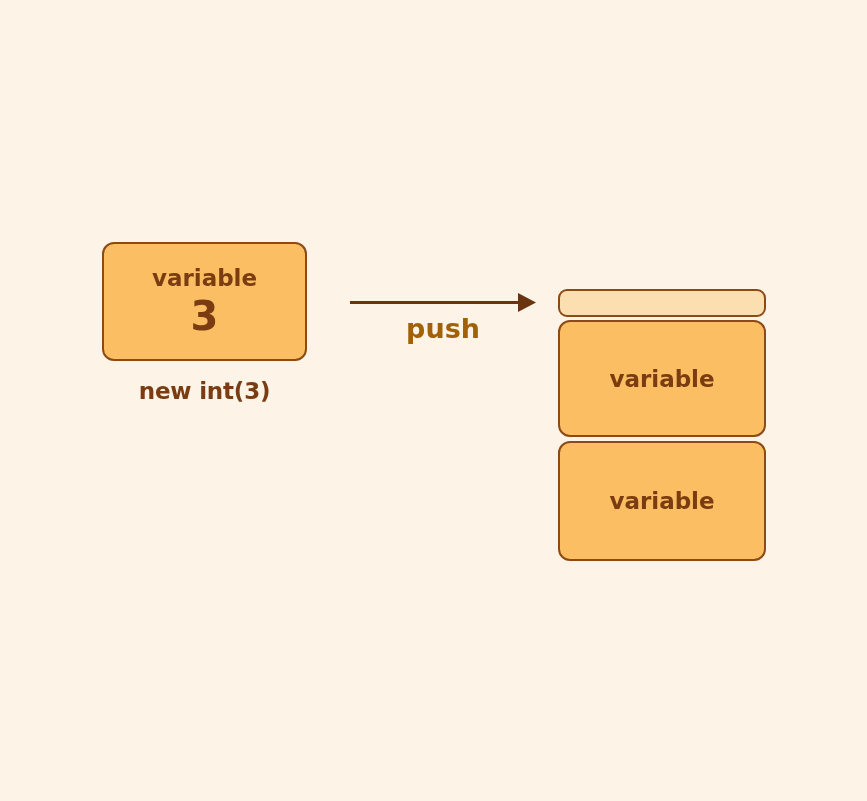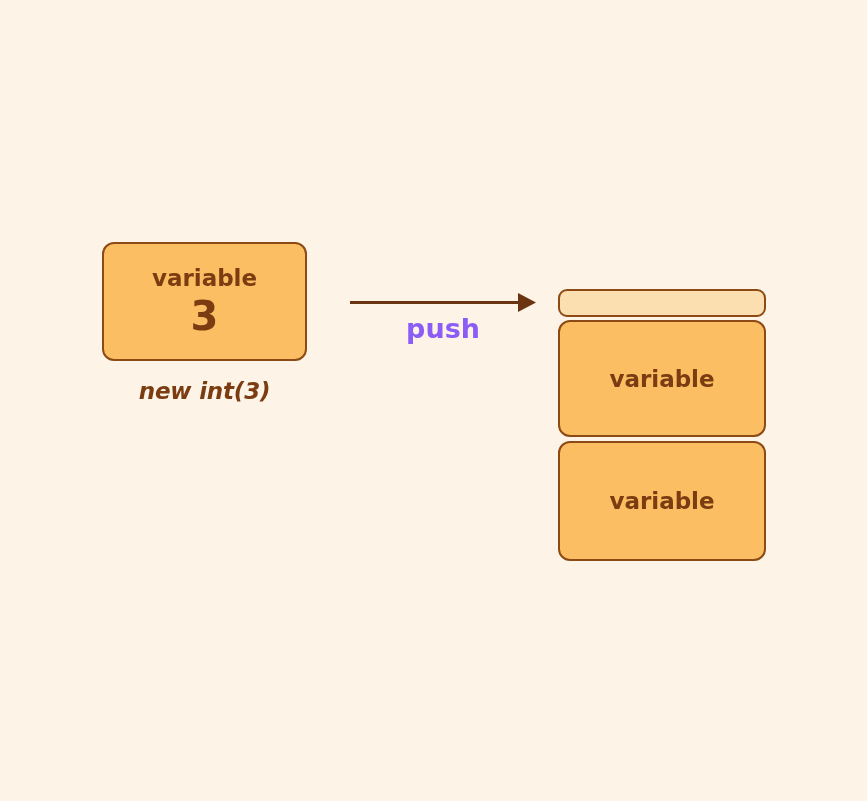--- a/index.html
+++ b/index.html
@@ -52,40 +52,39 @@
   .obj-caption {
     position: absolute;
     left: 102px;
     top: 378px;
     width: 205px;
     text-align: center;
     font-size: 23px;
     font-weight: bold;
     color: #7a3c10;
     letter-spacing: -0.2px;
-    font-style: italic;
   }
 
   
   .arrow-wrap {
     position: absolute;
     left: 348px;
     top: 288px;
     width: 190px;
     height: 30px;
   }
   .arrow-label {
     position: absolute;
     left: 348px;
     top: 313px;
     width: 190px;
     text-align: center;
     font-size: 27px;
     font-weight: bold;
-    color: #8b5cf6;
+    color: #a16207;
   }
 
   
   .stack {
     position: absolute;
     left: 558px;
     top: 289px;
     width: 208px;
   }
   .stack-lid {

